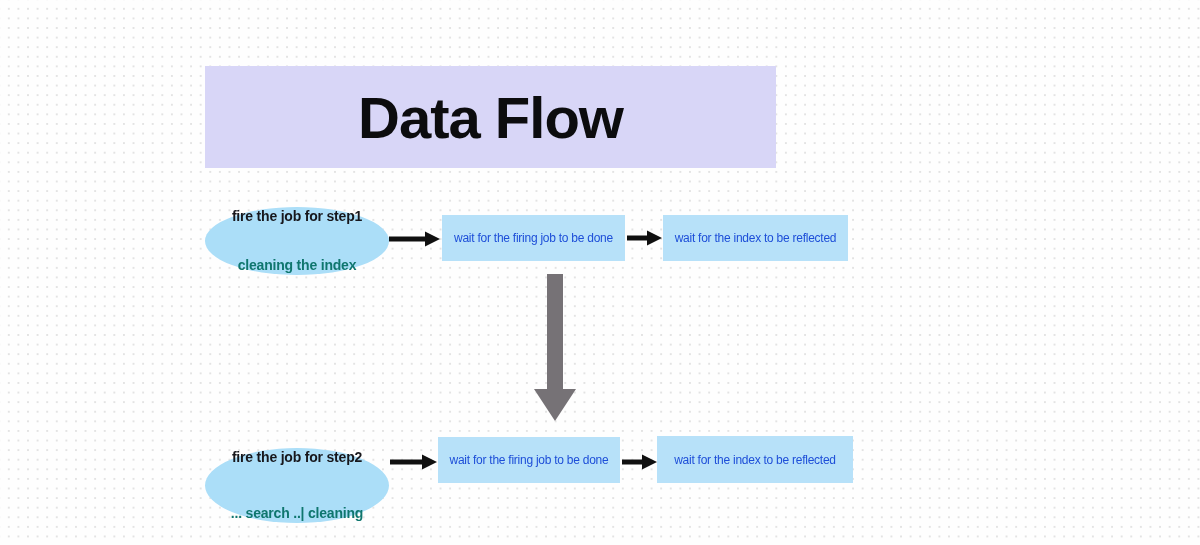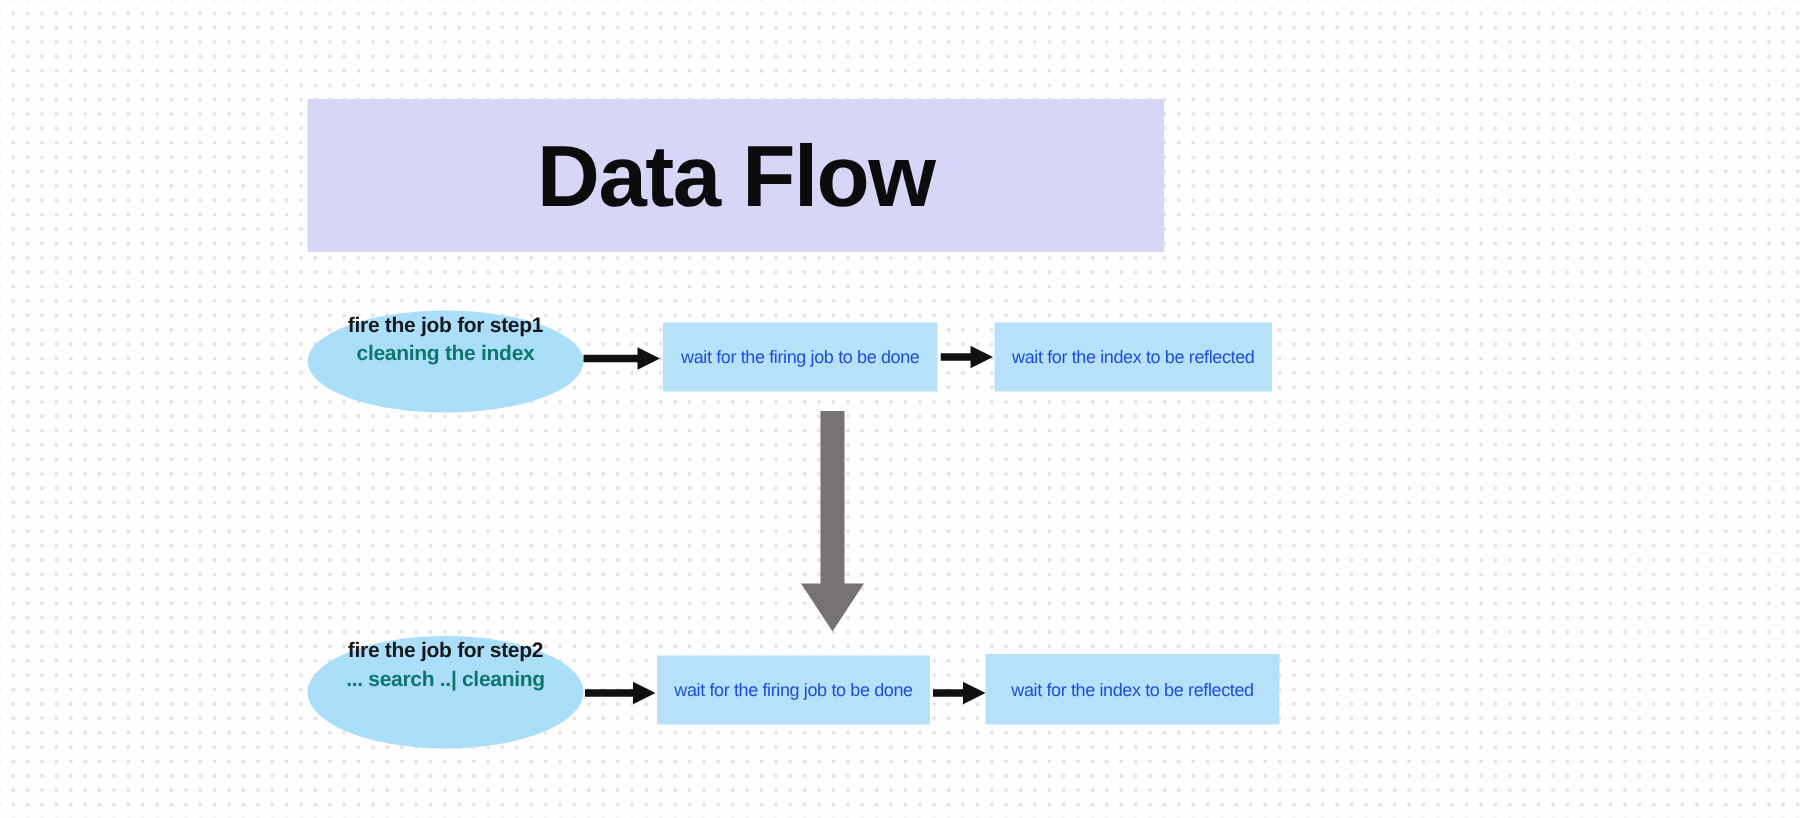--- a/index.html
+++ b/index.html
@@ -27,25 +27,25 @@
     font-weight: 700;
     color: #0c0c0e;
     letter-spacing: -1px;
   }
 
   .ellipse {
     position: absolute;
     background: #abdef8;
     border-radius: 50%;
     display: flex; flex-direction: column;
-    align-items: center; justify-content: flex-start;
+    align-items: center; justify-content: space-between;
     text-align: center;
   }
   .ellipse-r1 { left: 205px; top: 207px; width: 184px; height: 68px; }
-  .ellipse-r2 { left: 205px; top: 424px; width: 184px; height: 75px; }
+  .ellipse-r2 { left: 205px; top: 448px; width: 184px; height: 75px; }
   .node-line1 {
     font-size: 14px; font-weight: 600; color: #17171c;
     letter-spacing: -0.2px; white-space: nowrap; line-height: 19px;
   }
   .node-line2 {
     font-size: 14px; font-weight: 700; color: #0f766e;
     letter-spacing: -0.2px; white-space: nowrap; line-height: 19px;
   }
 
   .stepbox {

